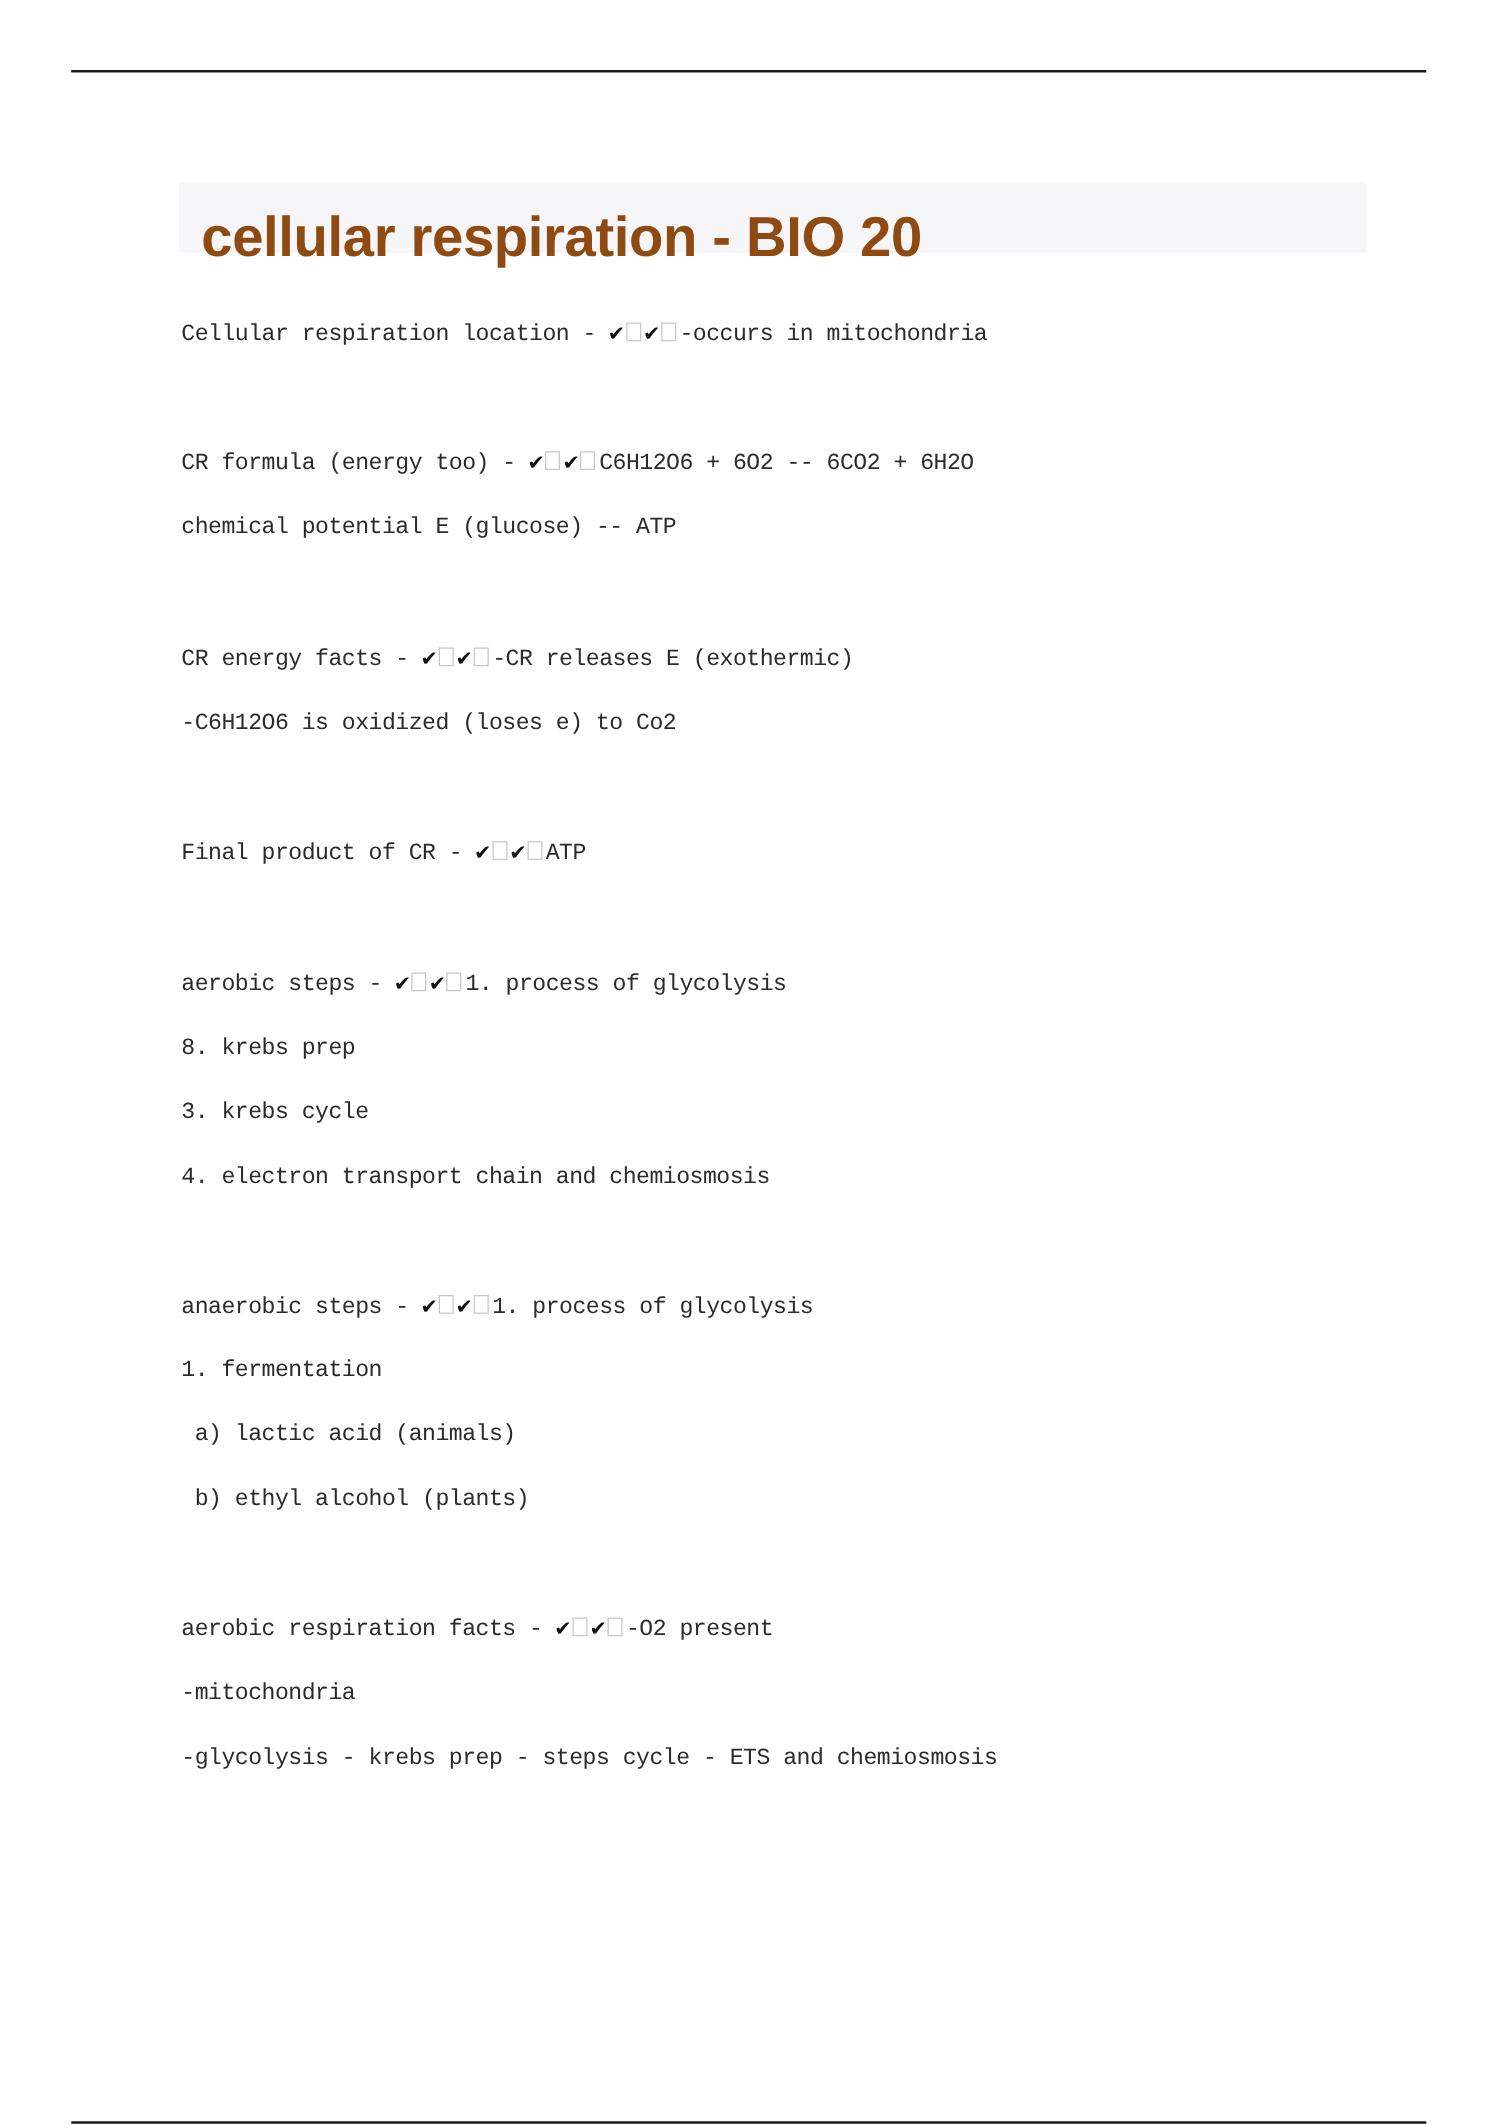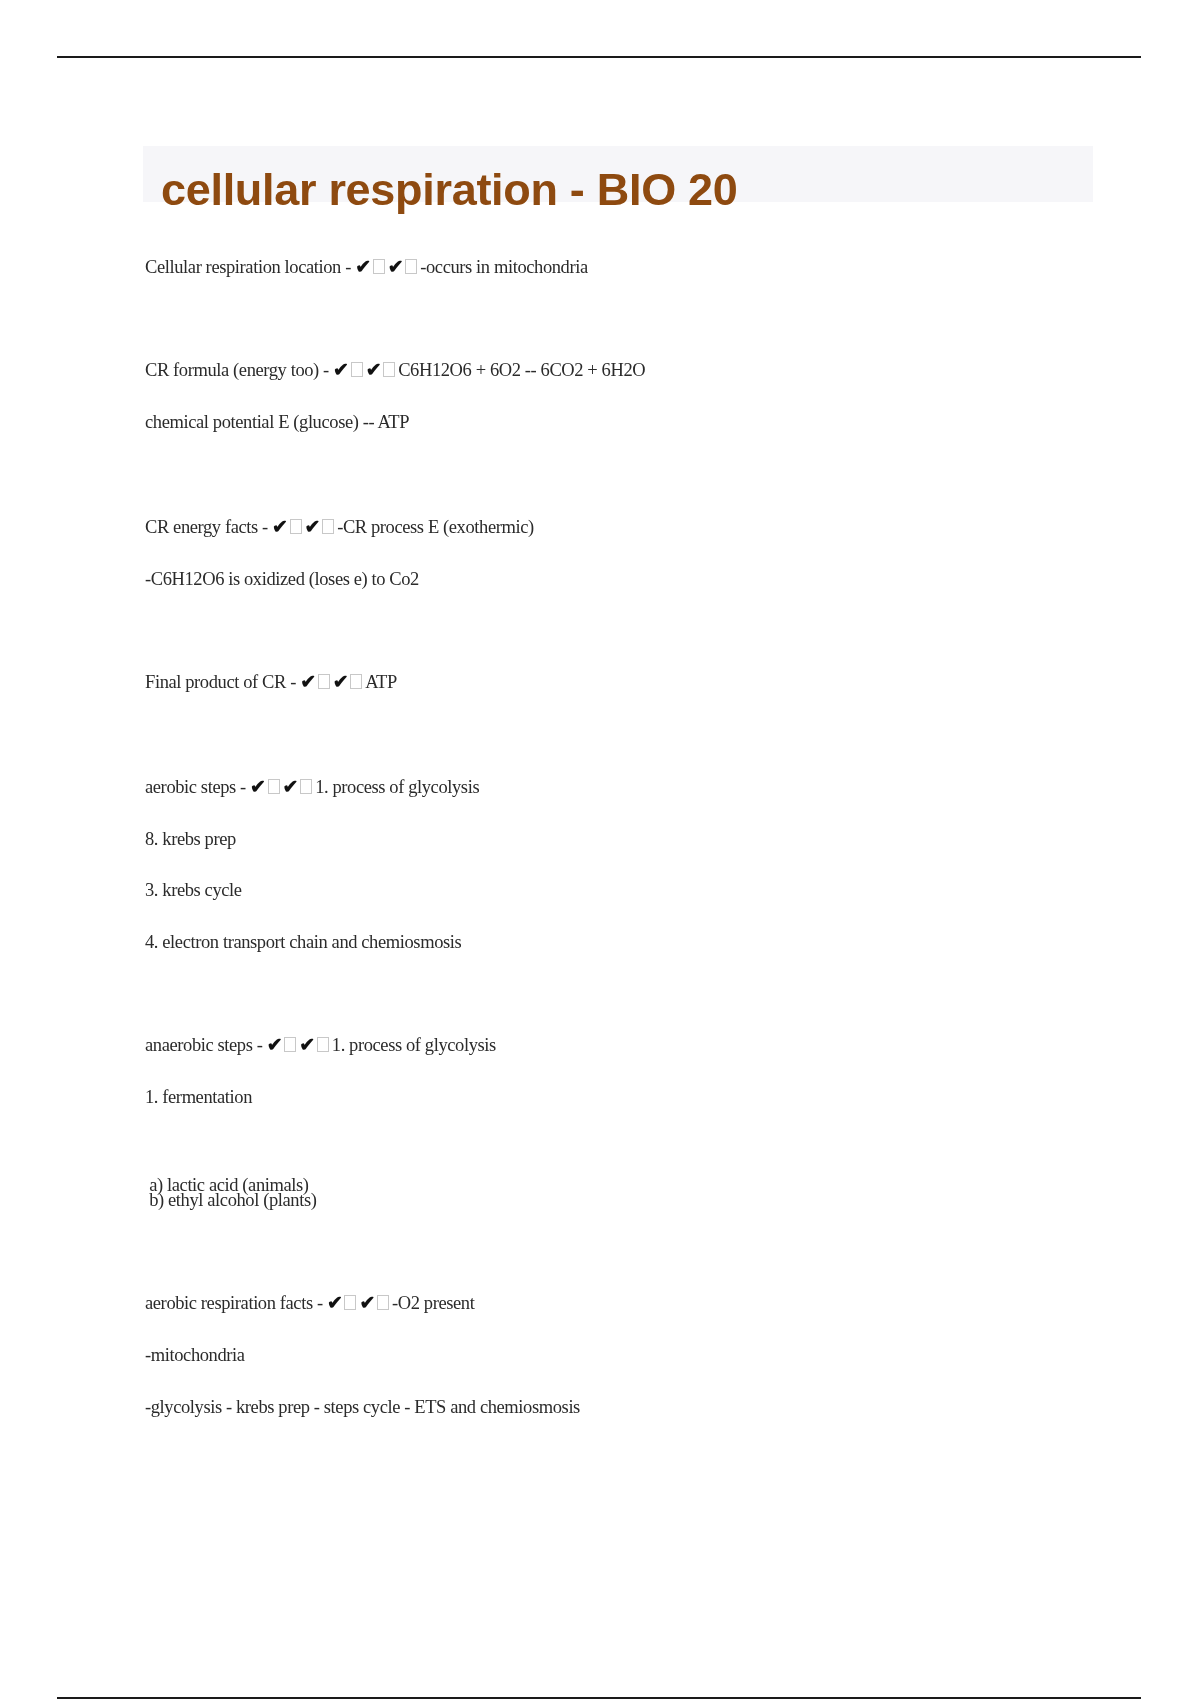--- a/index.html
+++ b/index.html
@@ -2,49 +2,49 @@
 <html><head>
   <meta charset="utf-8">
   <style>
     html, body { margin: 0; padding: 0; background: #ffffff; }
     body { width: 1200px; height: 1700px; position: relative; overflow: hidden; font-family: "Liberation Sans", sans-serif; }
     .rule { position: absolute; left: 57px; width: 1084px; height: 2px; background: #1a1a1a; }
     .rule.top { top: 56px; }
     .rule.bottom { top: 1697px; }
     .title-band { position: absolute; left: 143px; top: 146px; width: 950px; height: 56px; background: #f6f6f9; }
     .title { position: absolute; left: 145px; top: 146px; margin: 16px; font-family: "Liberation Sans", sans-serif; font-weight: bold; font-size: 45px; line-height: 56px; color: #8e4a10; letter-spacing: -0.3px; }
-    .line { position: absolute; left: 145px; margin: 0; font-family: Liberation Serif, serif; font-size: 18.5px; line-height: 24px; color: #2b2b2b; white-space: pre; letter-spacing: -0.4px; }
+    .line { position: absolute; left: 145px; margin: 0; font-family: Liberation Mono, monospace; font-size: 18.5px; line-height: 24px; color: #2b2b2b; white-space: pre; letter-spacing: -0.4px; }
     .chk { color: #111; font-weight: bold; font-size: 19px; }
     .box { display: inline-block; width: 10px; height: 13px; border: 1px solid #c8c8c8; margin: 0 3px 0 2px; vertical-align: -1px; }
   </style>
 </head>
 <body>
 
 <div class="rule top"></div>
 
 <div class="title-band"></div>
 <h1 class="title">cellular respiration - BIO 20</h1>
 
 <p class="line" style="top:255px"><span>Cellular respiration location - </span><span class="chk">✔</span><span class="box"></span><span class="chk">✔</span><span class="box"></span><span>-occurs in mitochondria</span></p>
 
 <p class="line" style="top:358px"><span>CR formula (energy too) - </span><span class="chk">✔</span><span class="box"></span><span class="chk">✔</span><span class="box"></span><span>C6H12O6 + 6O2 -- 6CO2 + 6H2O</span></p>
 <p class="line" style="top:410px">chemical potential E (glucose) -- ATP</p>
 
-<p class="line" style="top:515px"><span>CR energy facts - </span><span class="chk">✔</span><span class="box"></span><span class="chk">✔</span><span class="box"></span><span>-CR process E (exothermic)</span></p>
+<p class="line" style="top:515px"><span>CR energy facts - </span><span class="chk">✔</span><span class="box"></span><span class="chk">✔</span><span class="box"></span><span>-CR releases E (exothermic)</span></p>
 <p class="line" style="top:567px">-C6H12O6 is oxidized (loses e) to Co2</p>
 
 <p class="line" style="top:670px"><span>Final product of CR - </span><span class="chk">✔</span><span class="box"></span><span class="chk">✔</span><span class="box"></span><span>ATP</span></p>
 
 <p class="line" style="top:775px"><span>aerobic steps - </span><span class="chk">✔</span><span class="box"></span><span class="chk">✔</span><span class="box"></span><span>1. process of glycolysis</span></p>
 <p class="line" style="top:827px">8. krebs prep</p>
 <p class="line" style="top:878px">3. krebs cycle</p>
 <p class="line" style="top:930px">4. electron transport chain and chemiosmosis</p>
 
 <p class="line" style="top:1033px"><span>anaerobic steps - </span><span class="chk">✔</span><span class="box"></span><span class="chk">✔</span><span class="box"></span><span>1. process of glycolysis</span></p>
 <p class="line" style="top:1085px">1. fermentation</p>
-<p class="line" style="top:1173px"> a) lactic acid (animals)</p>
+<p class="line" style="top:1136px"> a) lactic acid (animals)</p>
 <p class="line" style="top:1188px"> b) ethyl alcohol (plants)</p>
 
 <p class="line" style="top:1291px"><span>aerobic respiration facts - </span><span class="chk">✔</span><span class="box"></span><span class="chk">✔</span><span class="box"></span><span>-O2 present</span></p>
 <p class="line" style="top:1343px">-mitochondria</p>
 <p class="line" style="top:1395px">-glycolysis - krebs prep - steps cycle - ETS and chemiosmosis</p>
 
 <div class="rule bottom"></div>
 
 </body></html>

